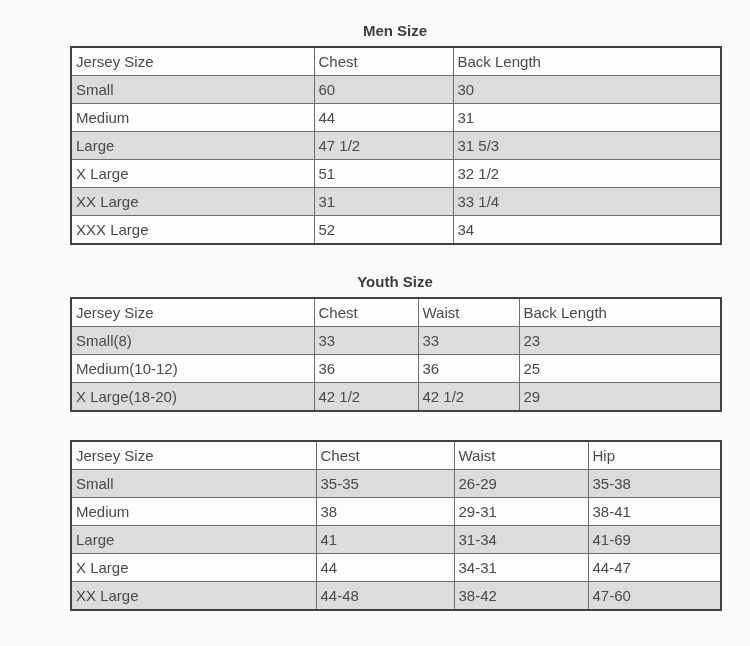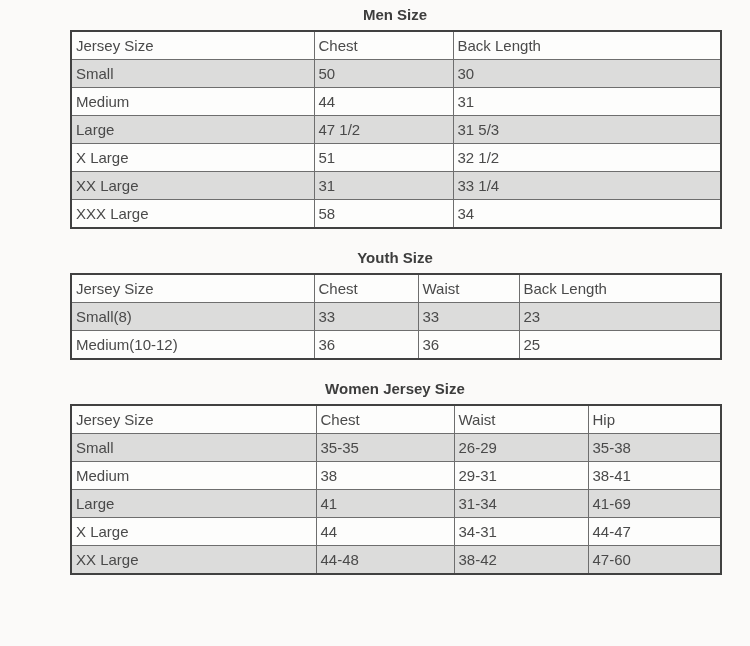--- a/index.html
+++ b/index.html
@@ -7,26 +7,26 @@
     padding: 0;
   }
   body {
     width: 750px;
     height: 646px;
     background: var(--page-bg, #fbfaf9);
     font-family: "Liberation Sans", sans-serif;
     overflow: hidden;
   }
   .wrap {
-    padding-top: 2px;
+    padding-top: 18px;
     margin-left: 70px;
     width: 650px;
   }
   .section + .section {
-    margin-top: 20px;
+    margin-top: 28px;
   }
   .section-title {
     margin: 4px 0 7px 0;
     text-align: center;
     font-size: 15px;
     line-height: 17px;
     font-weight: bold;
     color: var(--title-text, #3d3d3d);
   }
   table.size-table {
@@ -69,21 +69,21 @@
       <thead>
         <tr>
           <th>Jersey Size</th>
           <th>Chest</th>
           <th>Back Length</th>
         </tr>
       </thead>
       <tbody>
         <tr>
           <td>Small</td>
-          <td>50</td>
+          <td>60</td>
           <td>30</td>
         </tr>
         <tr>
           <td>Medium</td>
           <td>44</td>
           <td>31</td>
         </tr>
         <tr>
           <td>Large</td>
           <td>47 1/2</td>
@@ -94,21 +94,21 @@
           <td>51</td>
           <td>32 1/2</td>
         </tr>
         <tr>
           <td>XX Large</td>
           <td>31</td>
           <td>33 1/4</td>
         </tr>
         <tr>
           <td>XXX Large</td>
-          <td>58</td>
+          <td>52</td>
           <td>34</td>
         </tr>
       </tbody>
     </table>
   </div>
 
   <div class="section">
     <div class="section-title">Youth Size</div>
     <table class="size-table">
       <colgroup>
@@ -131,26 +131,31 @@
           <td>33</td>
           <td>33</td>
           <td>23</td>
         </tr>
         <tr>
           <td>Medium(10-12)</td>
           <td>36</td>
           <td>36</td>
           <td>25</td>
         </tr>
+        <tr>
+          <td>X Large(18-20)</td>
+          <td>42 1/2</td>
+          <td>42 1/2</td>
+          <td>29</td>
+        </tr>
       </tbody>
     </table>
   </div>
 
   <div class="section">
-    <div class="section-title">Women Jersey Size</div>
     <table class="size-table">
       <colgroup>
         <col style="width:245px">
           <col style="width:138px">
           <col style="width:134px">
           <col style="width:133px">
       </colgroup>
       <thead>
         <tr>
           <th>Jersey Size</th>

